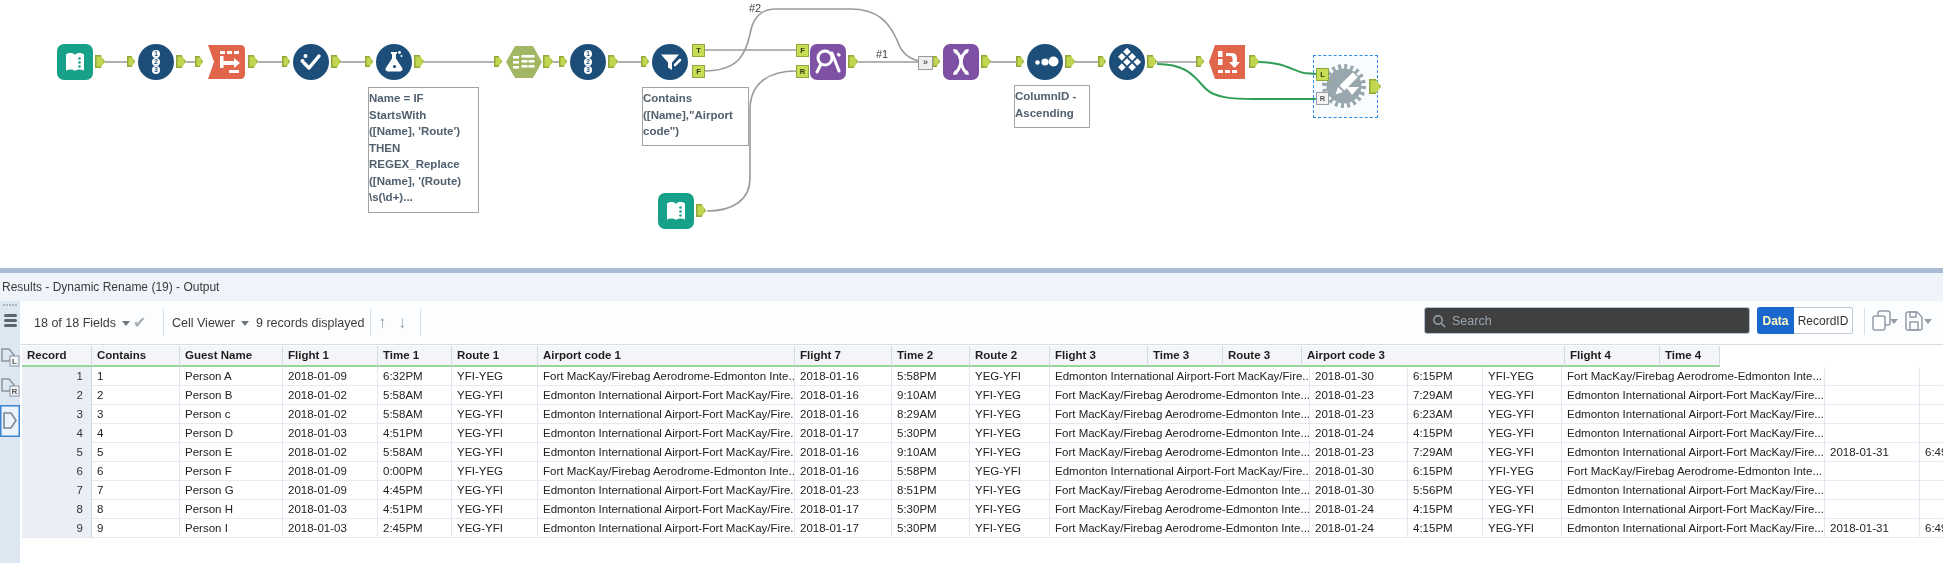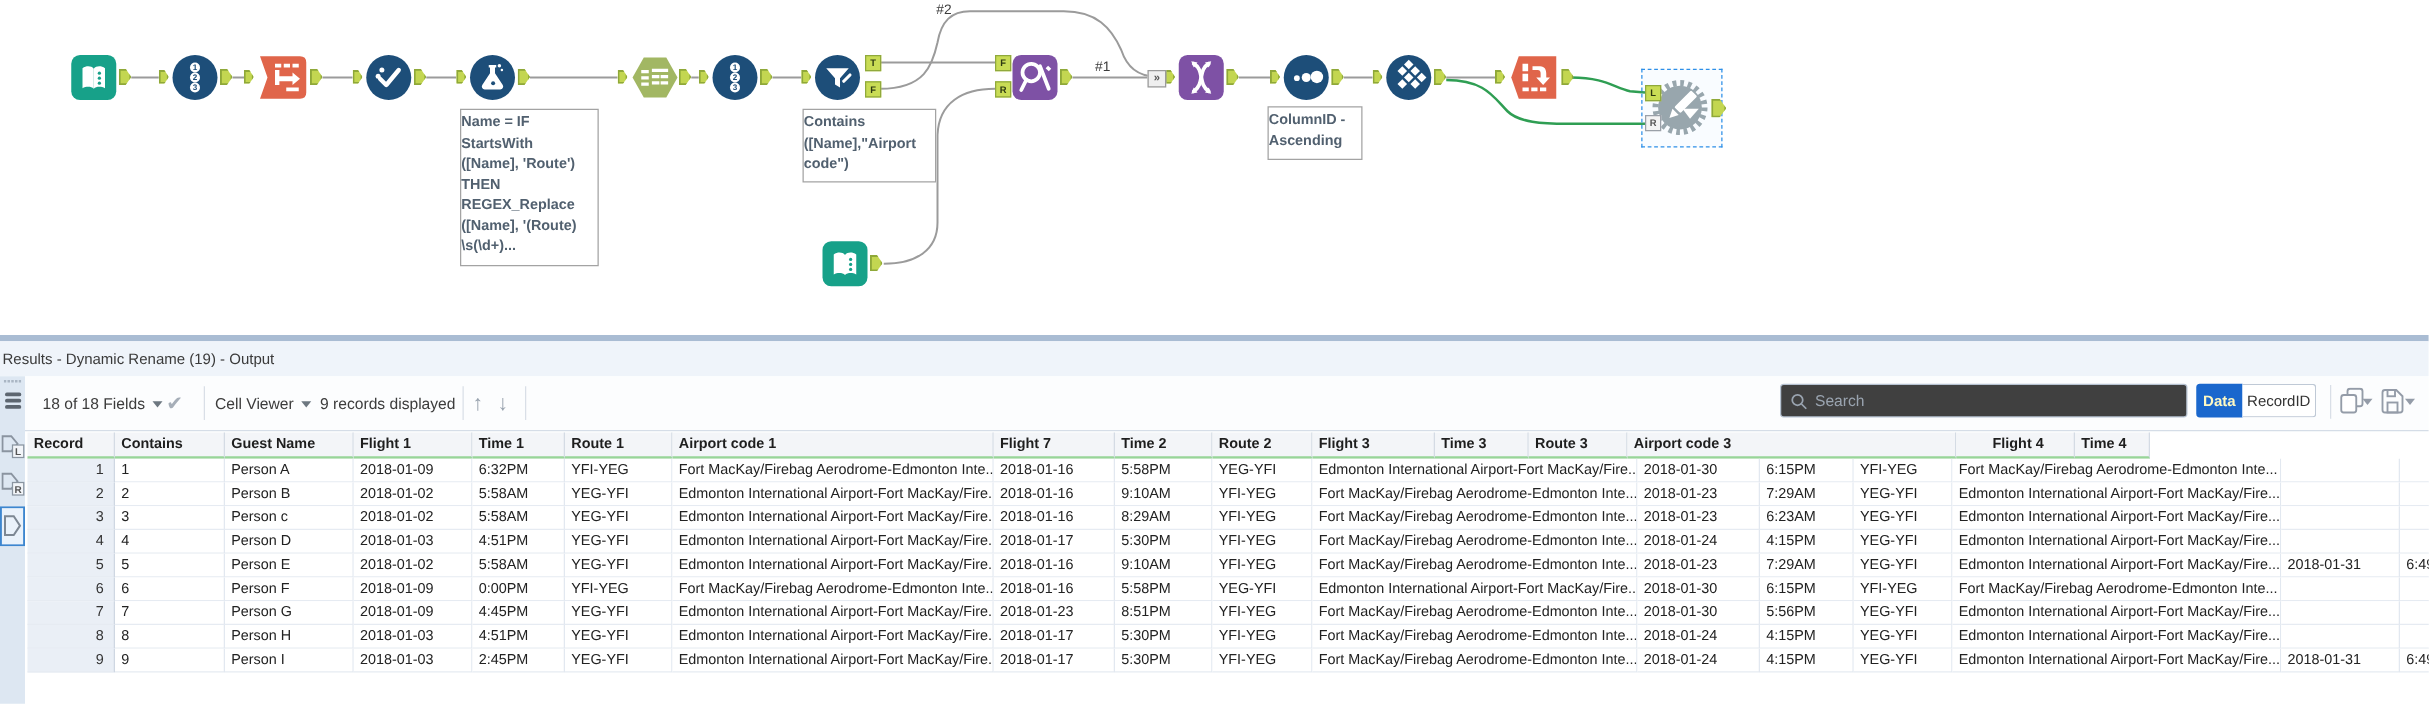--- a/index.html
+++ b/index.html
@@ -363,21 +363,21 @@
       <div class="hcell" style="width: 74px;">Time 1</div>
       <div class="hcell" style="width: 86px;">Route 1</div>
       <div class="hcell" style="width: 257px;">Airport code 1</div>
       <div class="hcell" style="width: 97px;">Flight 7</div>
       <div class="hcell" style="width: 78px;">Time 2</div>
       <div class="hcell" style="width: 80px;">Route 2</div>
       <div class="hcell" style="width: 98px;">Flight 3</div>
       <div class="hcell" style="width: 75px;">Time 3</div>
       <div class="hcell" style="width: 79px;">Route 3</div>
       <div class="hcell" style="width: 263px;">Airport code 3</div>
-      <div class="hcell" style="width: 95px; text-align: center;">Flight 4</div>
+      <div class="hcell" style="width: 95px;">Flight 4</div>
       <div class="hcell" style="width: 60px;">Time 4</div>
     </div>
     <div class="drow">
       <div class="dcell rownum" style="width: 70px;">1</div>
       <div class="dcell" style="width: 88px;">1</div>
       <div class="dcell" style="width: 103px;">Person A</div>
       <div class="dcell" style="width: 95px;">2018-01-09</div>
       <div class="dcell" style="width: 74px;">6:32PM</div>
       <div class="dcell" style="width: 86px;">YFI-YEG</div>
       <div class="dcell" style="width: 257px;">Fort MacKay/Firebag Aerodrome-Edmonton Inte...</div>

